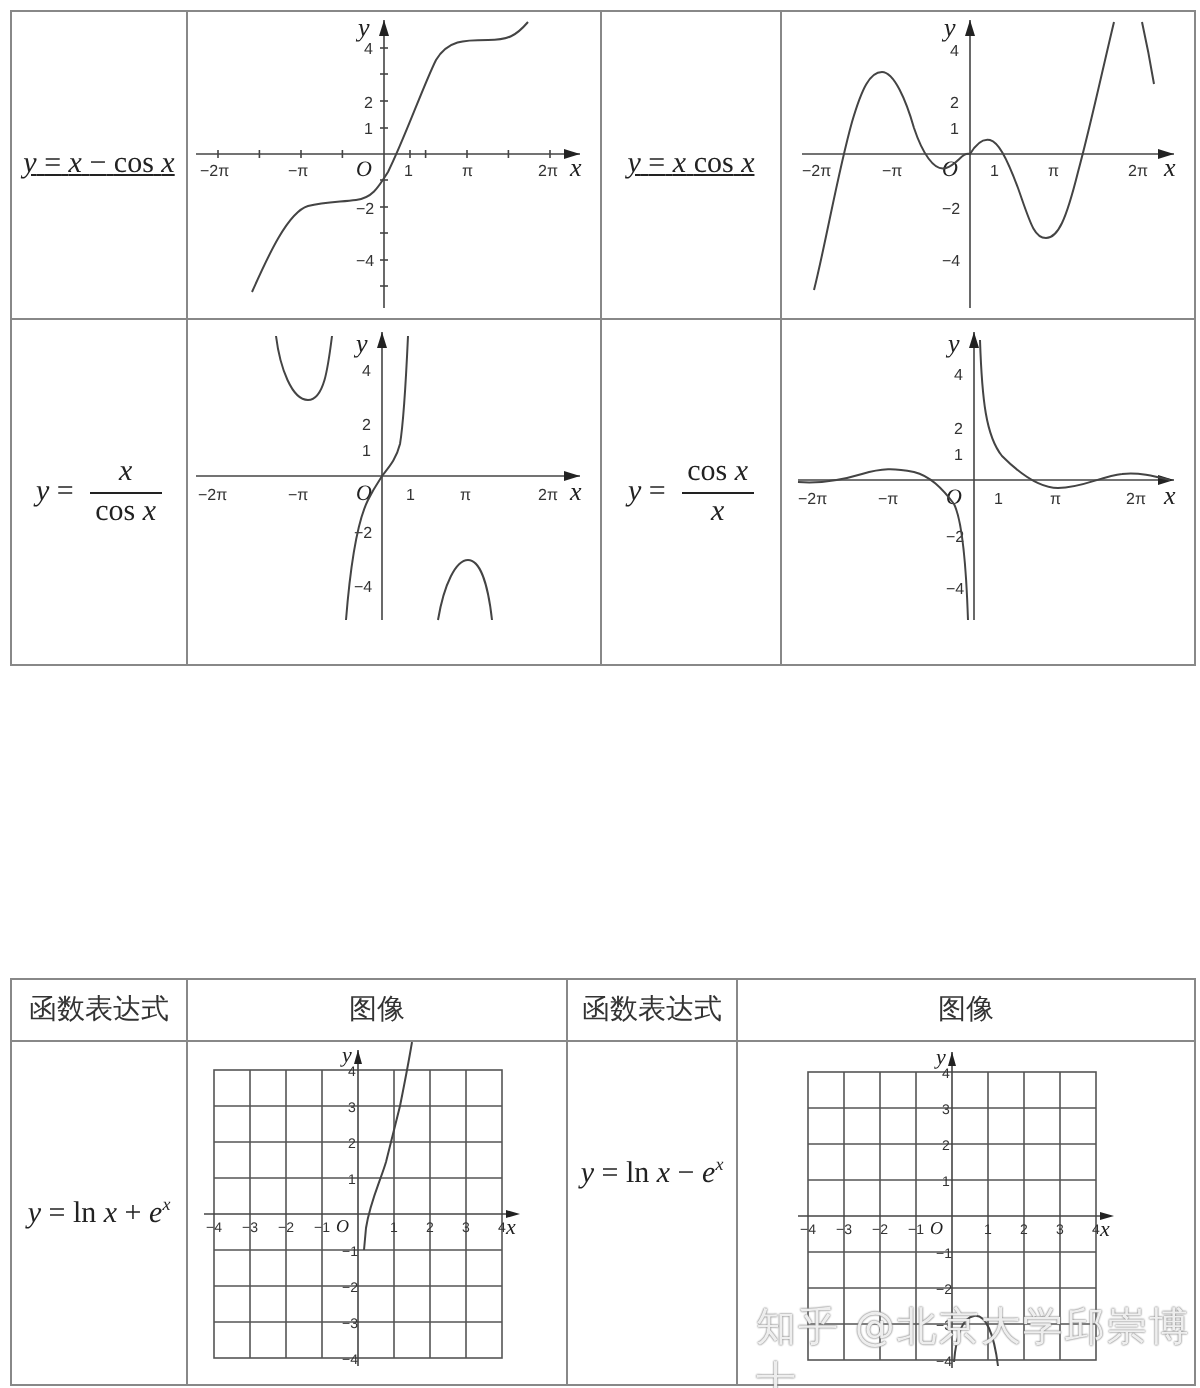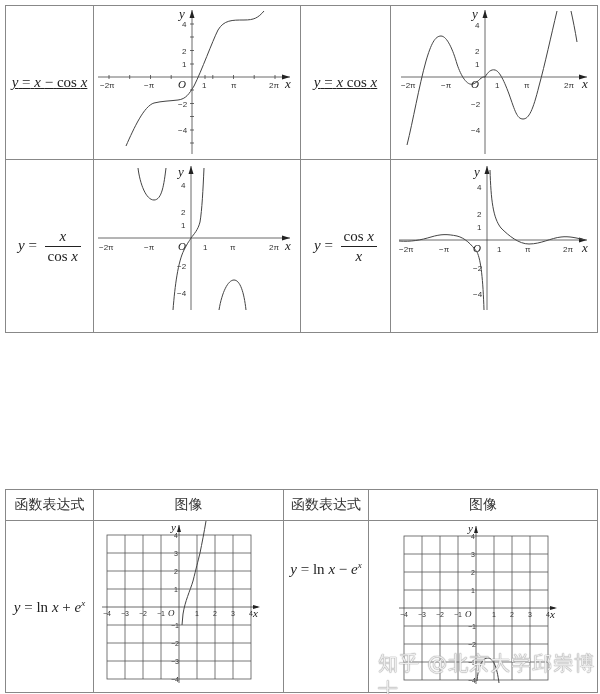--- a/index.html
+++ b/index.html
@@ -248,21 +248,21 @@
           <text x="77" y="125">−2</text>
           <text x="77" y="143">−3</text>
           <text x="77" y="161">−4</text>
         </g>
         <text class="olab" style="font-size:9px;" x="74" y="95">O</text>
         <text class="axlab" style="font-size:11px;" x="159" y="96">x</text>
         <text class="axlab" style="font-size:11px;" x="77" y="10">y</text>
         <path fill="none" stroke="#444" stroke-width="1" d="M88,104 L89,93 C91,80 96,70 99,60 C102,48 104,40 106,32 C108,22 110,12 112,0"></path>
       </svg>
     </td>
-    <td class="formula" style="vertical-align:top; padding-top:39px;">
+    <td class="formula" style="vertical-align:top; padding-top:56px;">
       <i>y</i>
       <span>=</span>
       <span>ln</span>
       <i>x</i>
       <span>−</span>
       <i>e</i><sup style="font-size:9px;"><i>x</i></sup>
     </td>
     <td>
       <svg width="228" height="171">
         <g stroke="#555" stroke-width="0.8" fill="none">

